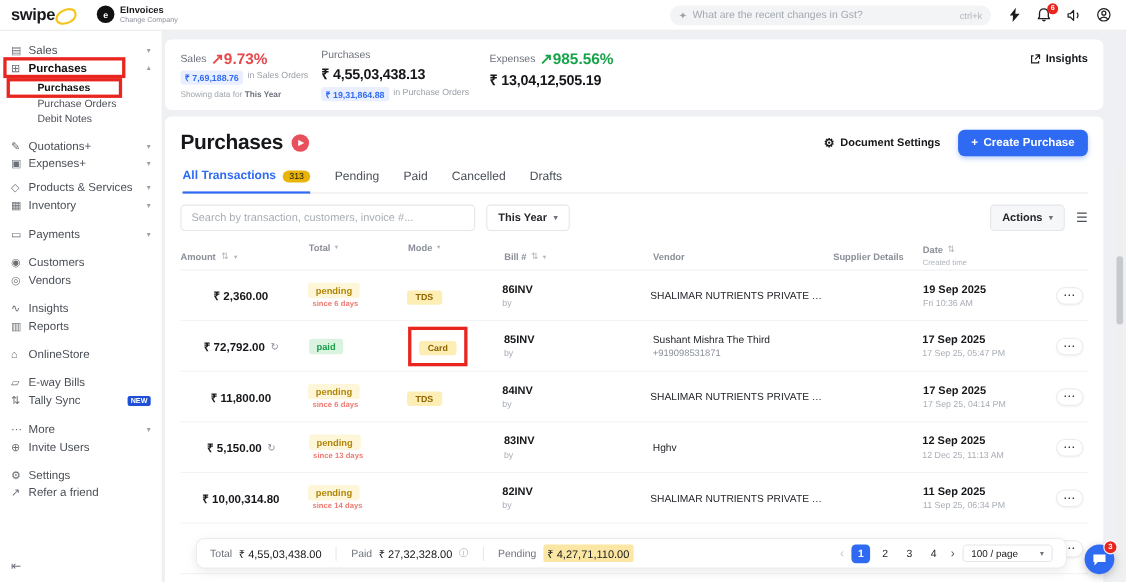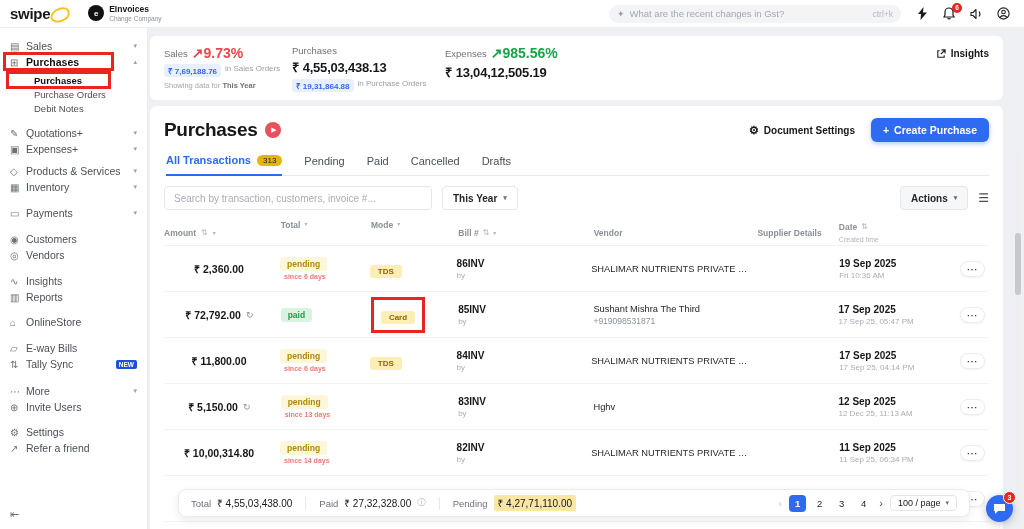--- a/index.html
+++ b/index.html
@@ -120,21 +120,21 @@
   .sum-label{font-size:9.5px;color:#6d727b}
   .sum-value{font-size:10px;font-weight:400}
   .divider{width:1px;height:13px;background:#e7e8ec;margin:0 7px}
   .hl-yellow{background:var(--highlight-yellow);padding:1px 4px;border-radius:2px}
   .info-icon{font-size:8.5px;color:#a8adb5}
   .pagination{margin-left:auto;display:flex;align-items:center;gap:7px}
   .page-arrow{font-size:11px;color:#c3c7cd;cursor:pointer}
   .page-arrow.next{color:#4a4f57}
   .page-num{font-size:9.5px;color:#24262b;min-width:17px;height:17px;display:flex;align-items:center;justify-content:center;border-radius:4px;cursor:pointer}
   .page-num.active{background:var(--accent-blue);color:#fff;font-weight:700}
-  .page-size{border:1px solid #e4e6ea;border-radius:4px;font-size:9px;padding:2px 7px;display:flex;gap:5px;align-items:center;cursor:pointer}
+  .page-size{border:1px solid #e4e6ea;border-radius:4px;font-size:9px;padding:2px 7px;display:flex;gap:20px;align-items:center;cursor:pointer}
 
   
   .chat-bubble{position:absolute;right:11px;bottom:7px;width:27px;height:27px;border-radius:50%;background:var(--accent-blue);display:flex;align-items:center;justify-content:center;box-shadow:0 2px 8px rgba(0,0,0,.25);z-index:20;cursor:pointer}
   .chat-badge{position:absolute;top:-4px;right:-3px;background:var(--annotation-red);color:#fff;font-size:7px;font-weight:700;width:13px;height:13px;border-radius:7px;border:1.5px solid #fff;display:flex;align-items:center;justify-content:center}
   .scrollbar{position:absolute;right:3px;top:150px;bottom:3px;width:6px;background:#efefef;border-radius:3px;z-index:6}
   .scroll-thumb{position:absolute;top:83px;left:0;width:6px;height:62px;background:#c6c9ce;border-radius:3px;cursor:pointer}
   .anno-box{position:absolute;border:3px solid var(--annotation-red);z-index:30;pointer-events:none}
   #anno-sb-main{left:3px;top:52px;width:111px;height:19px}
   #anno-sb-sub{left:6px;top:71px;width:105px;height:18px}
 </style>

